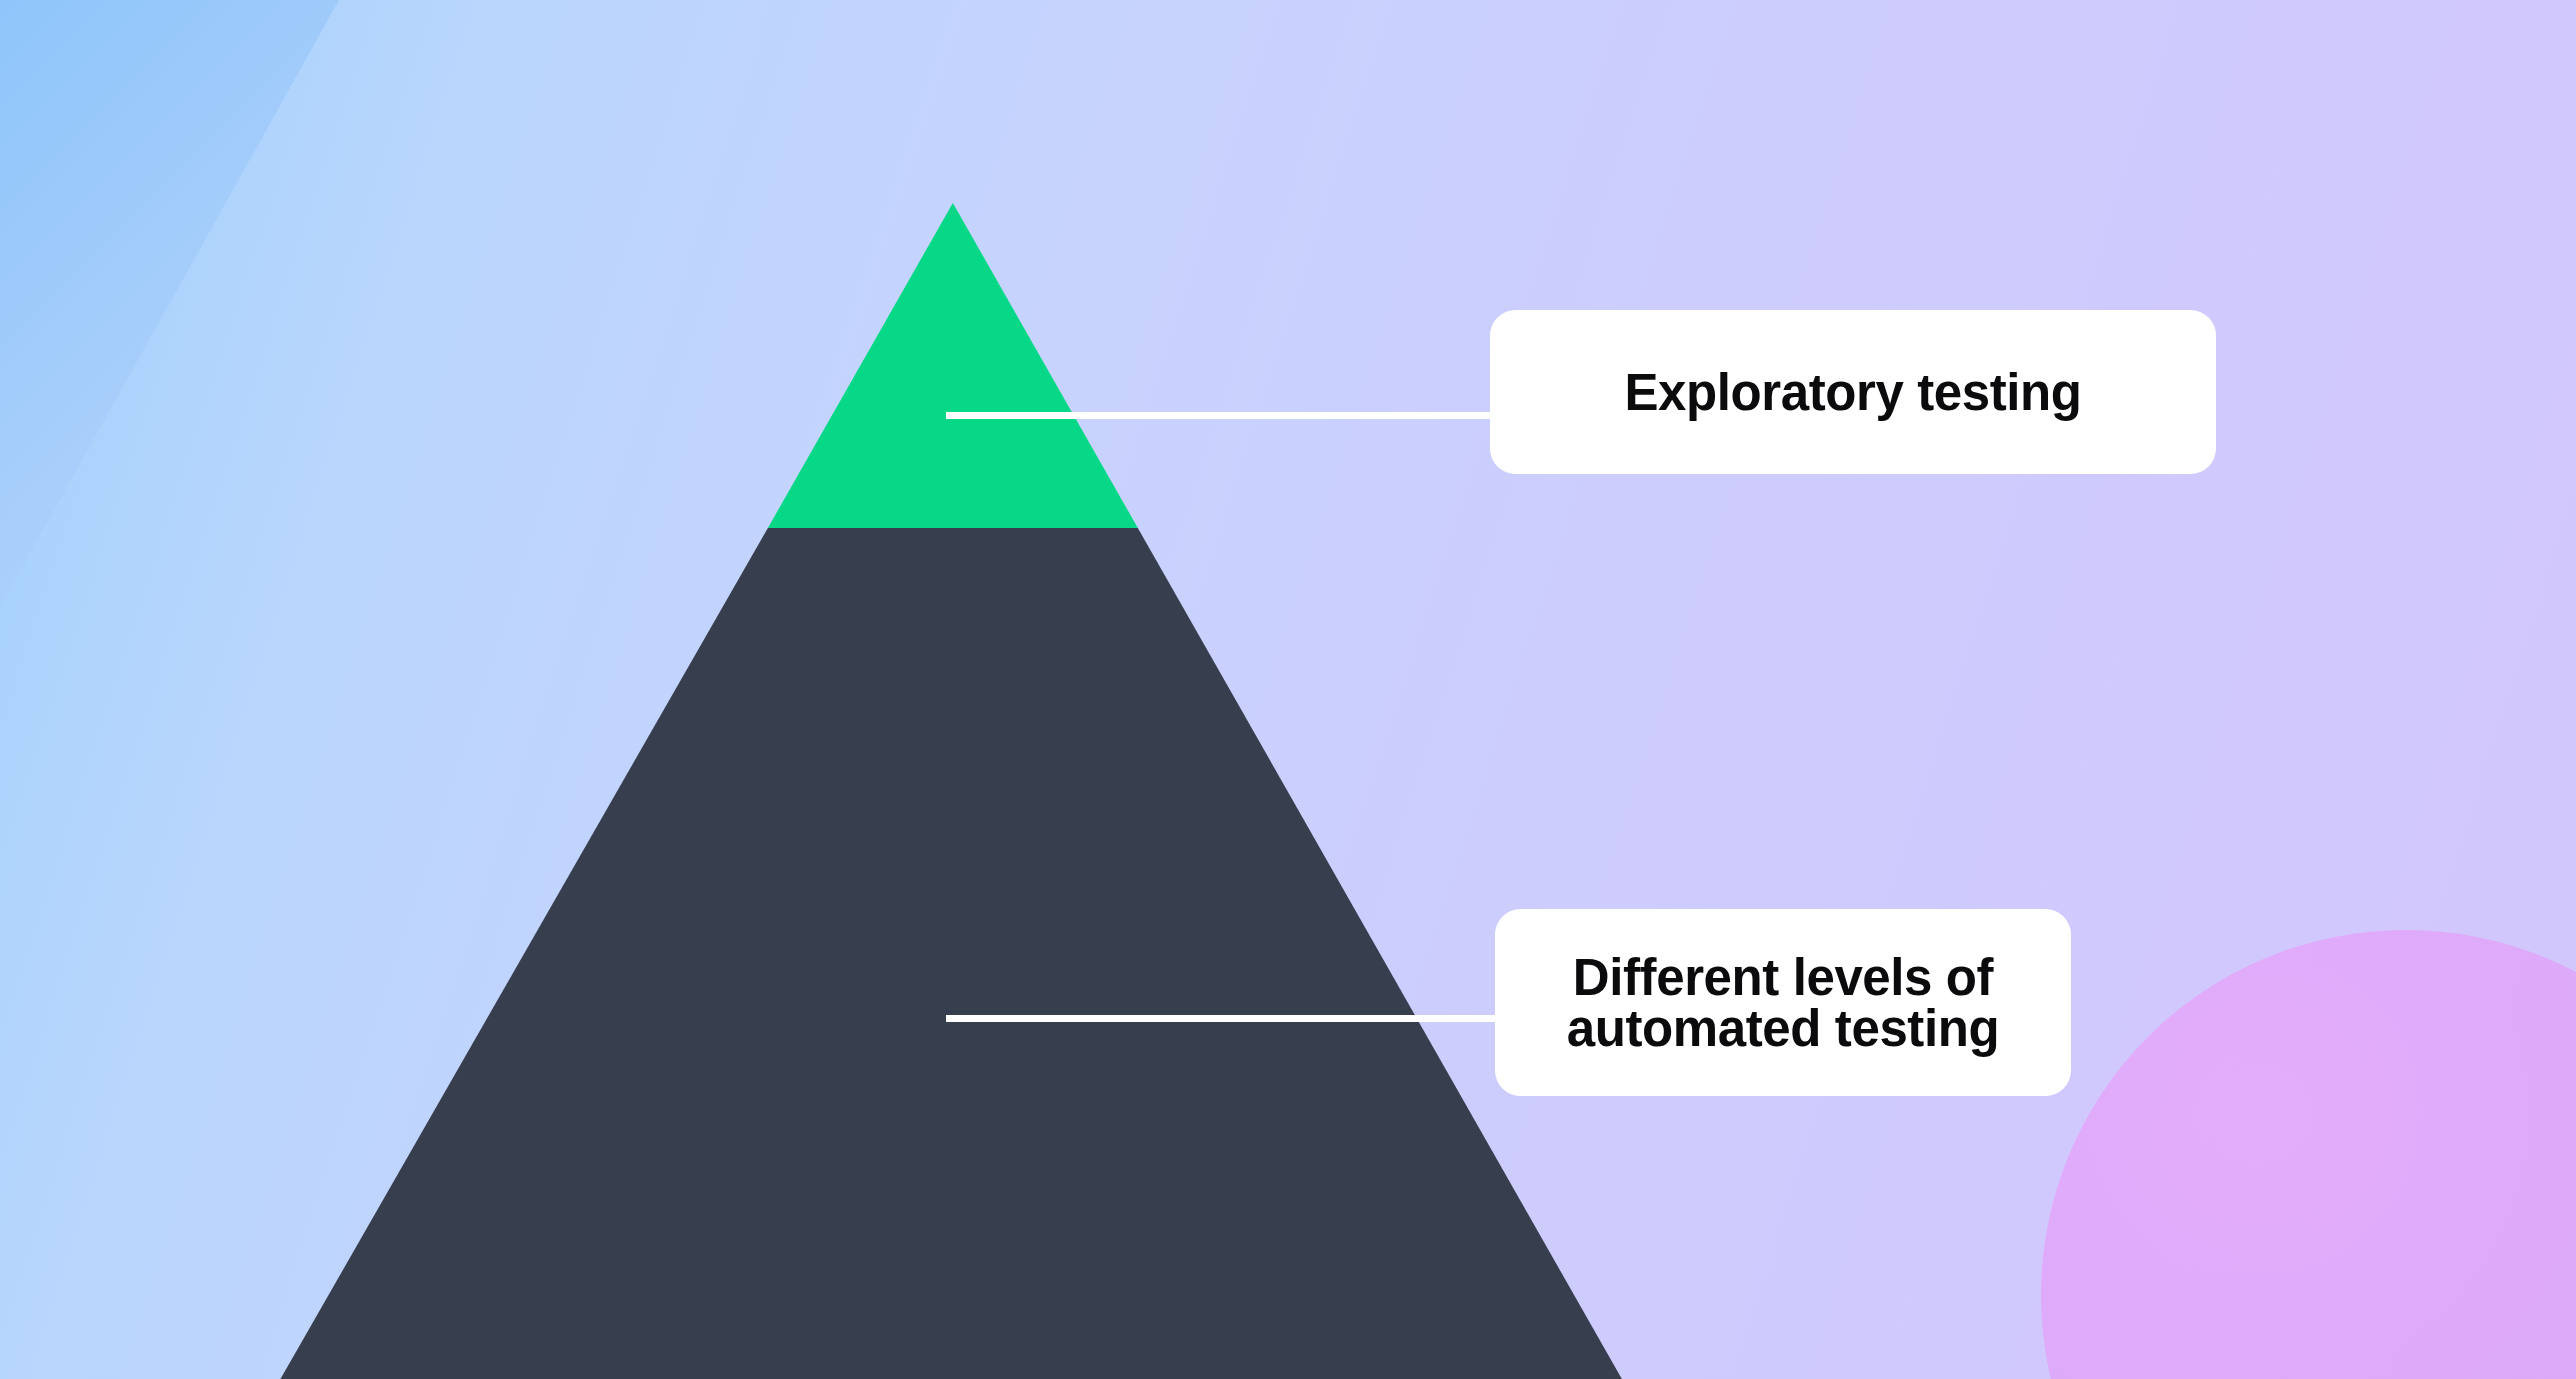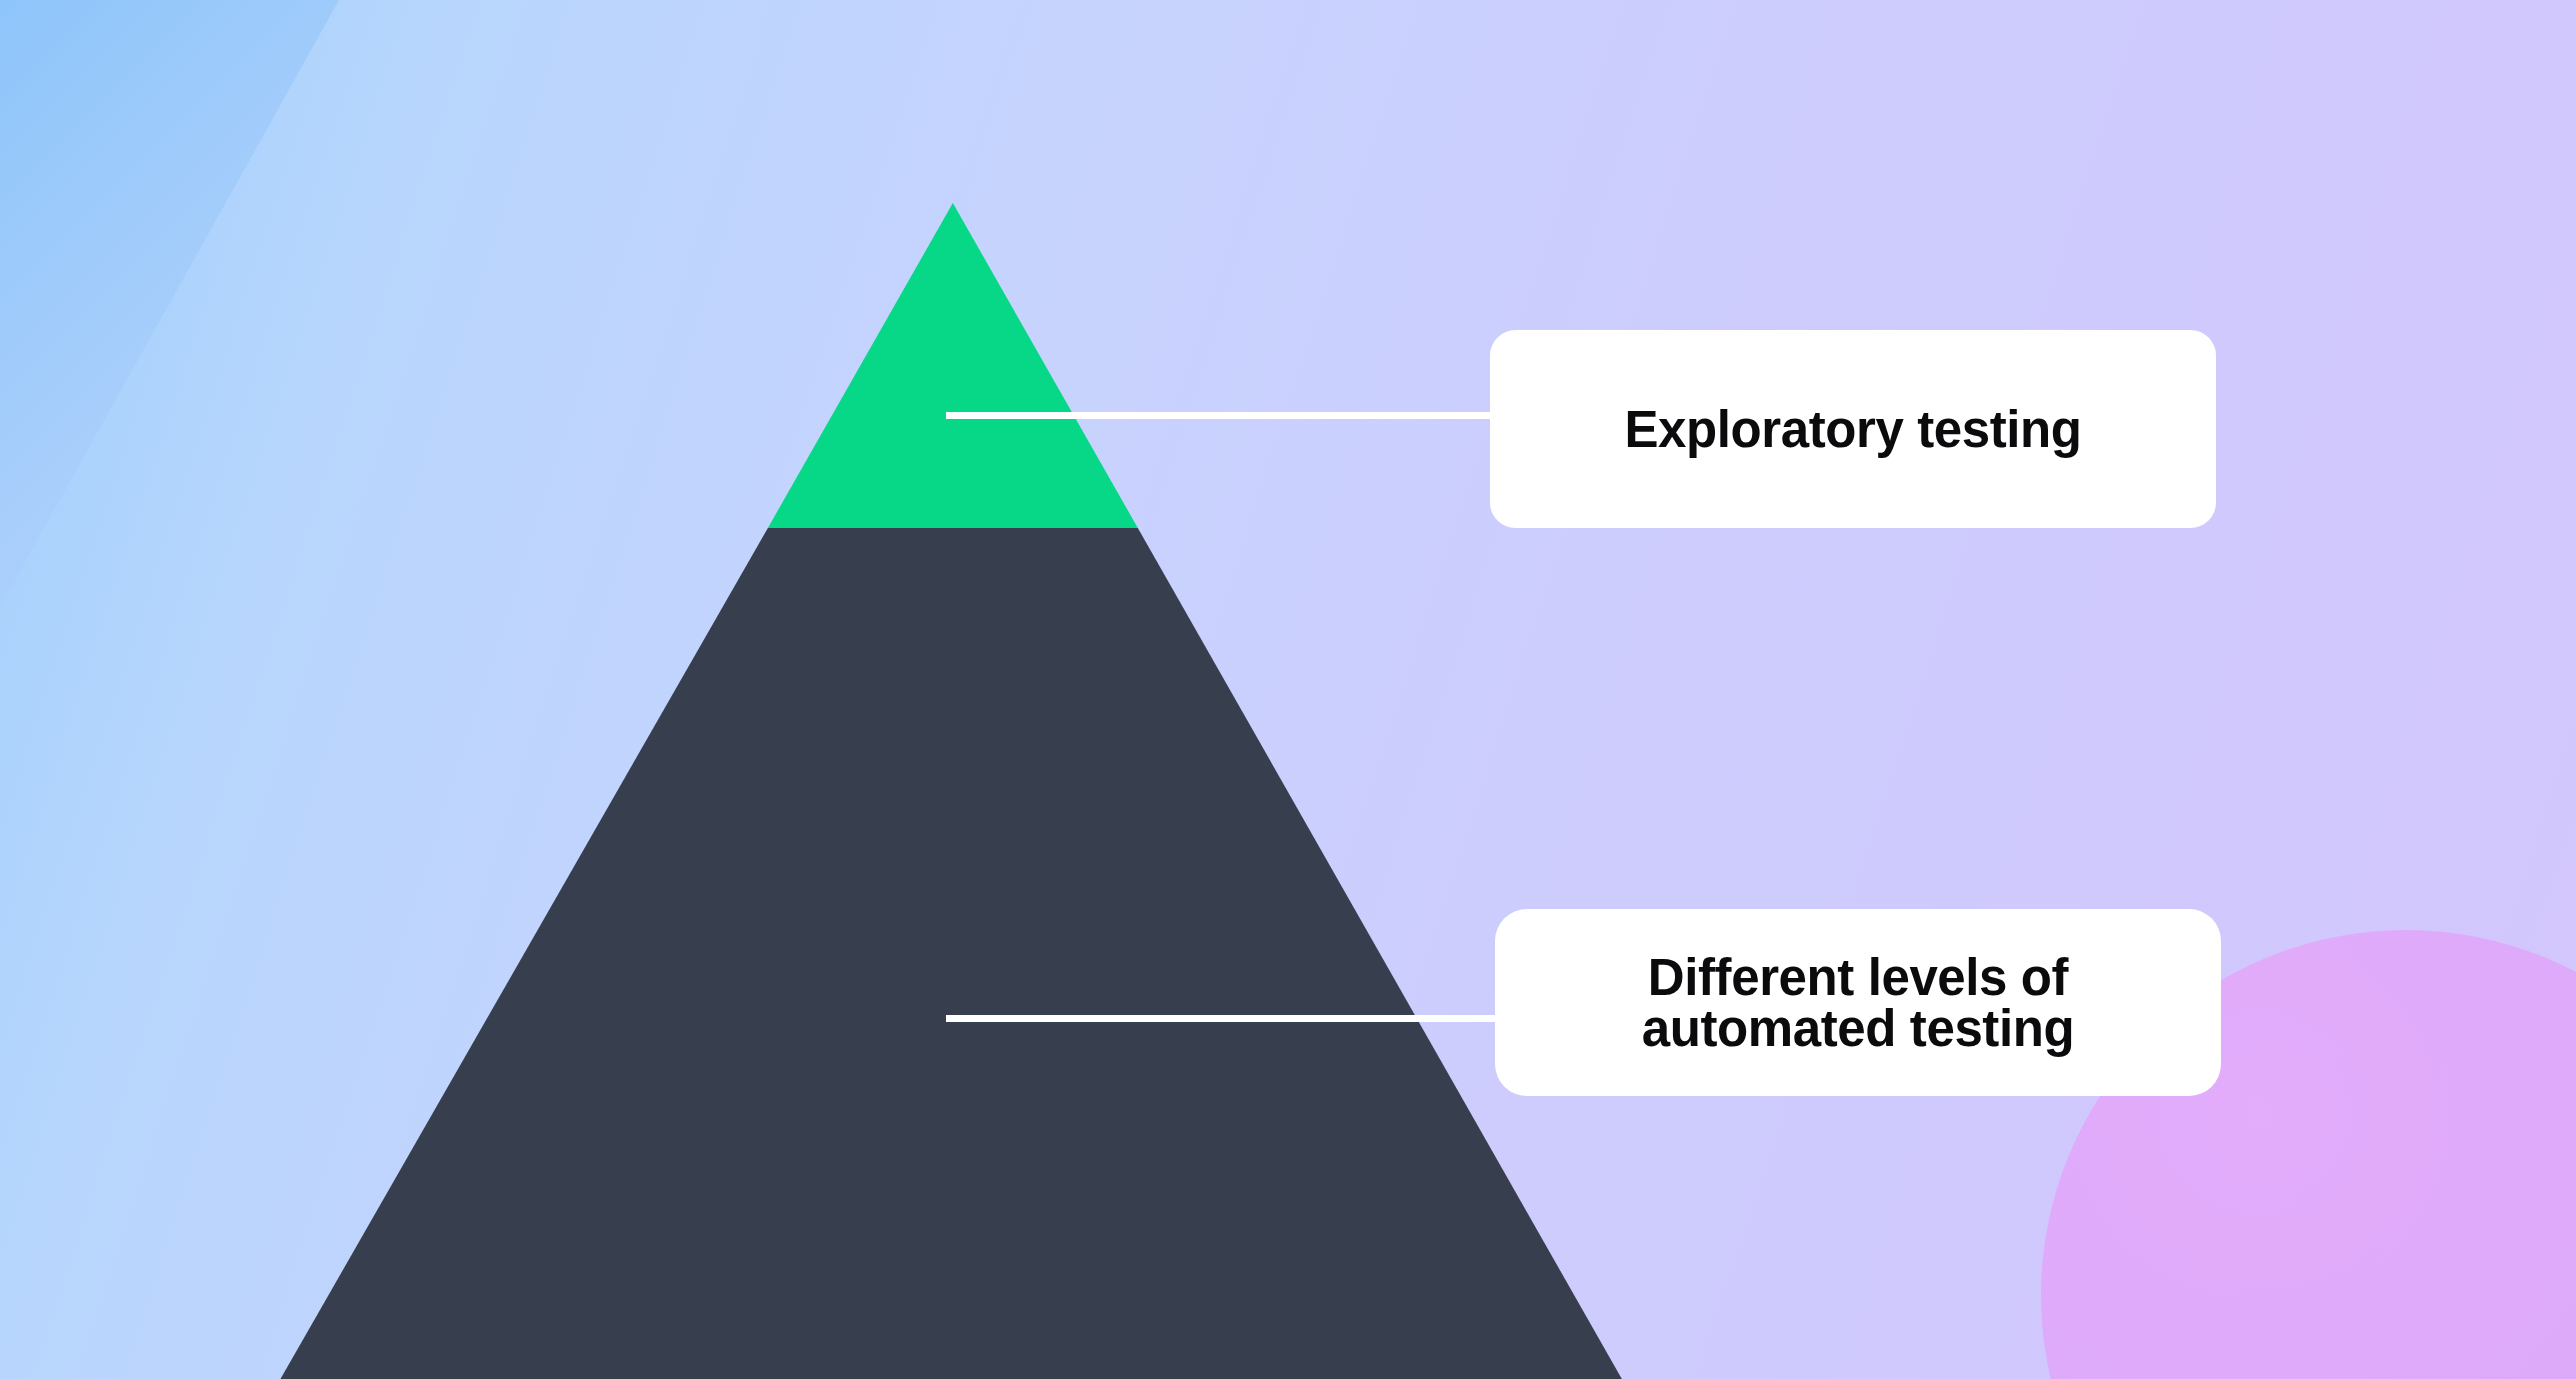--- a/index.html
+++ b/index.html
@@ -69,30 +69,29 @@
     background: #ffffff;
     border-radius: 25.5px;
     display: flex;
     align-items: center;
     justify-content: center;
     text-align: center;
     box-sizing: border-box;
   }
   .label-card-1 {
     left: 1490px;
-    top: 330px;
+    top: 310px;
     width: 726px;
-    height: 198px;
+    height: 164px;
   }
   .label-card-2 {
     left: 1495px;
     top: 909px;
-    width: 726px;
+    width: 576px;
     height: 187px;
-    border-radius: 32px;
   }
   .label-text {
     color: #0b0b0d;
     font-weight: bold;
     font-size: 51px;
     line-height: 1.0;
     letter-spacing: -0.4px;
     font-family: "Liberation Sans", sans-serif;
     padding: 0 25.5px;
     white-space: pre-line;

